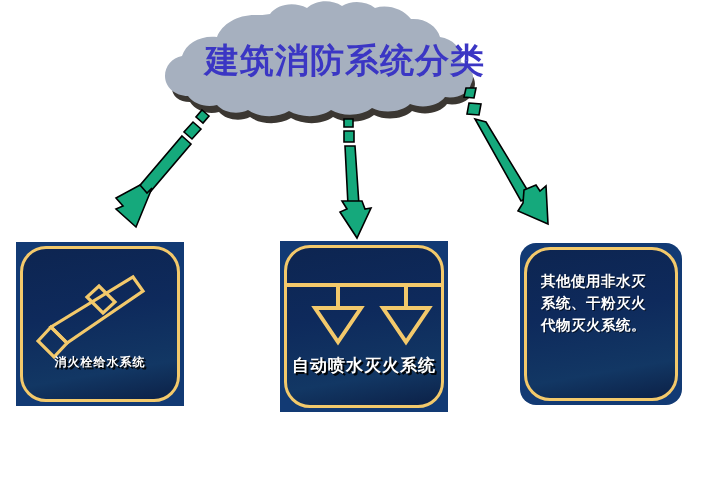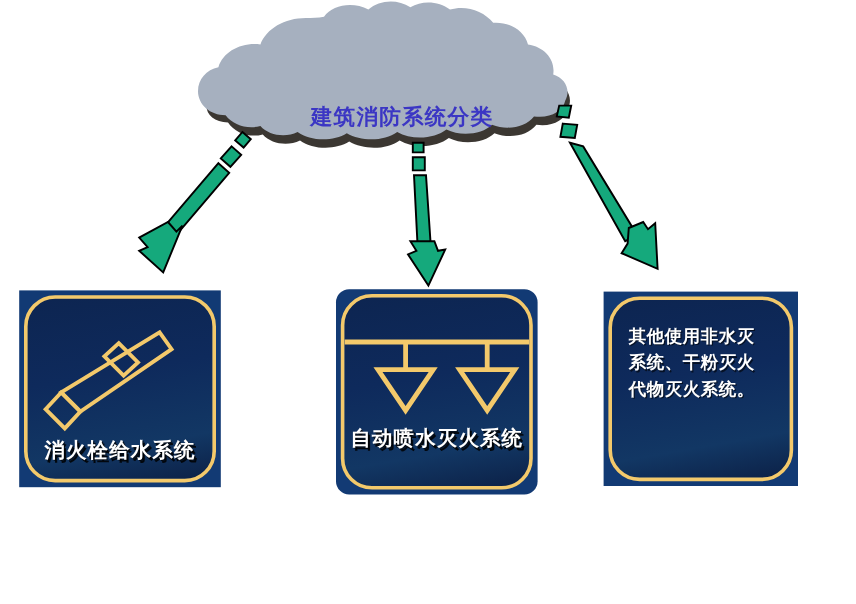--- a/index.html
+++ b/index.html
@@ -31,27 +31,26 @@
   }
 
   
   #cloud-title-text {
     position: absolute;
     left: 205px;
     top: 38px;
     width: 260px;
     text-align: center;
     font-family: "DejaVu Serif", "Liberation Serif", serif;
-    font-size: 18px;
+    font-size: 34px;
     font-weight: 700;
     letter-spacing: 1px;
     color: #3b36c4;
     white-space: nowrap;
     z-index: 6;
-    margin-top: 47px;
   }
 
   
   .box {
     position: absolute;
     background: #123a74;
     z-index: 4;
   }
   .box-inner {
     position: absolute;
@@ -74,26 +73,26 @@
     color: #ffffff;
     font-family: "DejaVu Serif", "Liberation Serif", serif;
     font-weight: 700;
     font-size: 17px;
     letter-spacing: 1px;
     text-shadow: 2px 2px 0 rgba(0,0,0,0.85), 1px 1px 0 rgba(0,0,0,0.7);
     white-space: nowrap;
   }
 
   #box-hydrant { left: 16px; top: 242px; width: 168px; height: 164px; }
-  #box-hydrant .box-label { bottom: 12px; font-size: 17px; }
-
-  #box-sprinkler { left: 280px; top: 241px; width: 168px; height: 171px; border-radius: 11px; }
+  #box-hydrant .box-label { bottom: 28px; font-size: 12px; }
+
+  #box-sprinkler { left: 280px; top: 241px; width: 168px; height: 171px; }
   #box-sprinkler .box-label { bottom: 28px; font-size: 17px; }
 
-  #box-other { left: 503px; top: 243px; width: 162px; height: 162px; }
+  #box-other { left: 520px; top: 243px; width: 162px; height: 162px; border-radius: 16px; }
 
   #box-other-text {
     position: absolute;
     left: 14px;
     right: 10px;
     top: 20px;
     color: #ffffff;
     font-family: "DejaVu Serif", "Liberation Serif", serif;
     font-weight: 700;
     font-size: 14.5px;

